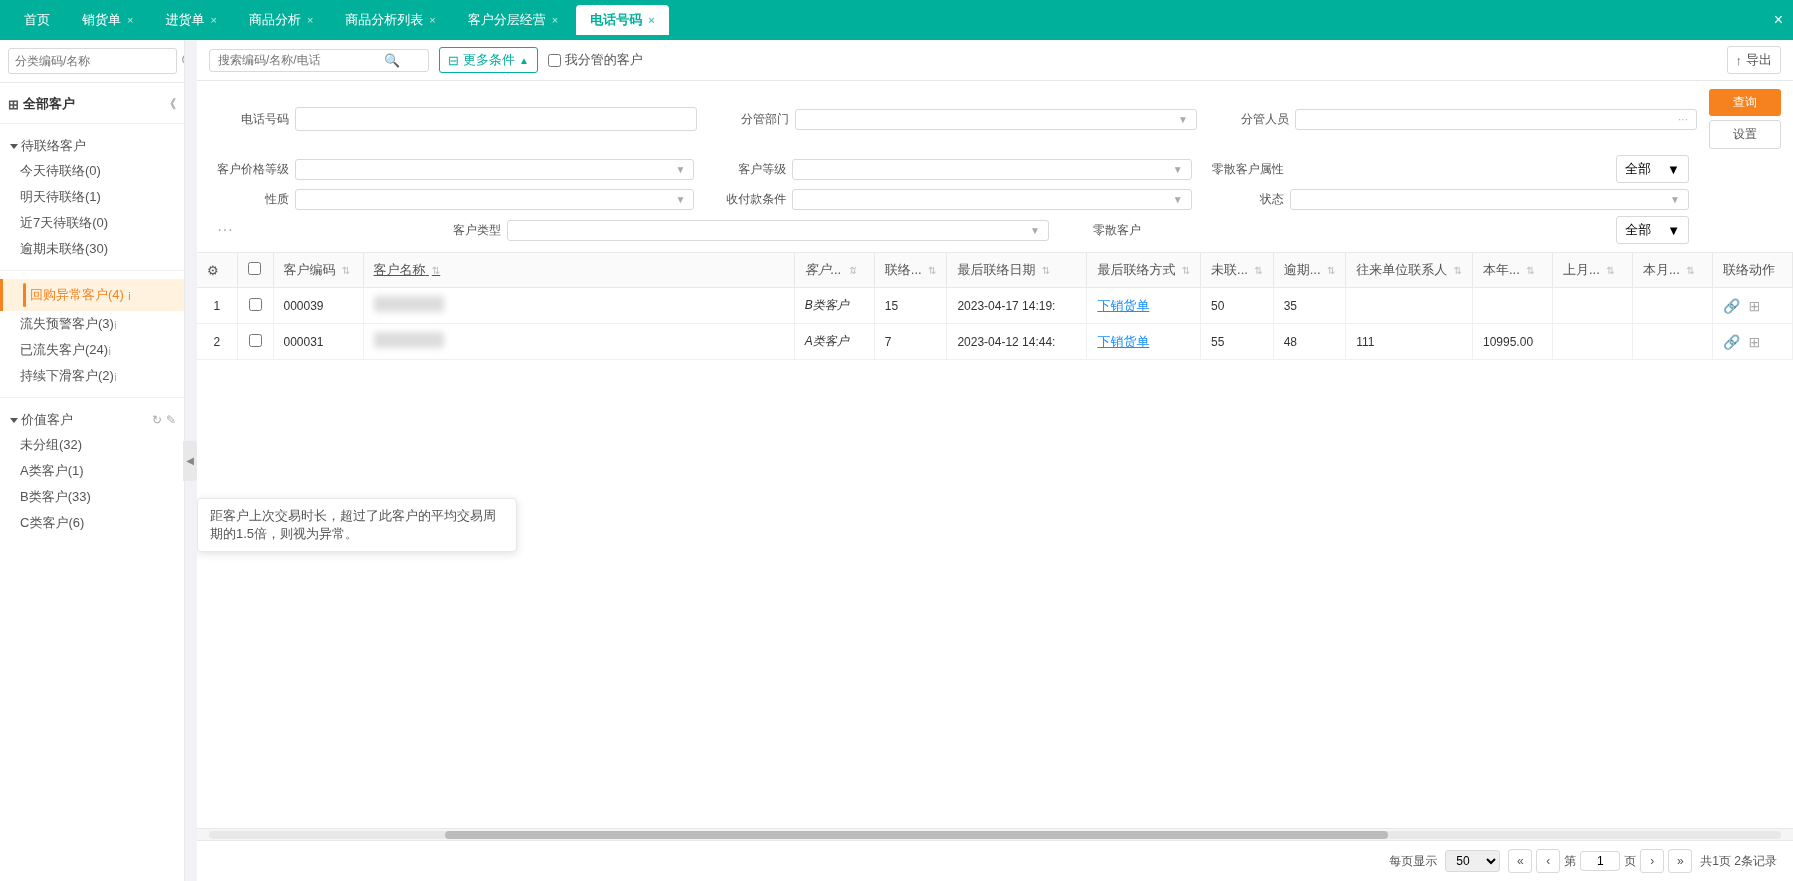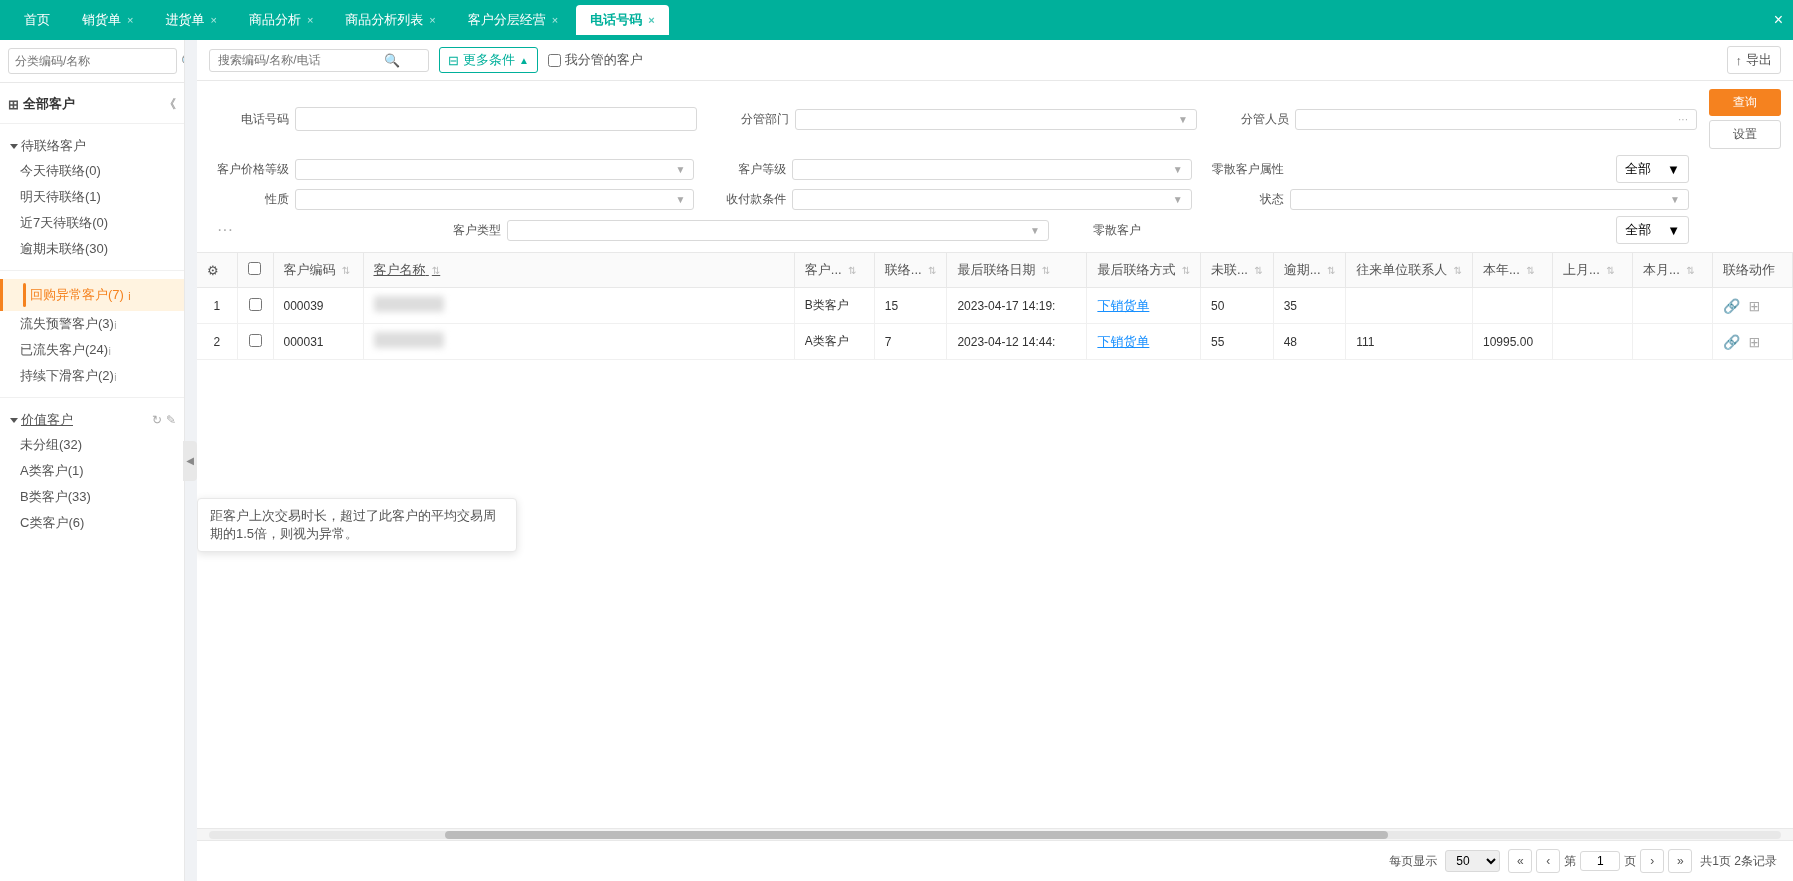--- a/index.html
+++ b/index.html
@@ -61,21 +61,21 @@
     
     .table-container { flex: 1; background: #fff; margin: 0; overflow: auto; position: relative; }
     .data-table { width: 100%; border-collapse: collapse; }
     .data-table th { background: #fafafa; border-bottom: 1px solid #e8e8e8; border-right: 1px solid #e8e8e8; padding: 8px 10px; font-size: 12px; color: #555; font-weight: normal; white-space: nowrap; text-align: left; cursor: pointer; position: sticky; top: 0; z-index: 1; }
     .data-table th .sort-icon { color: #bbb; font-size: 10px; margin-left: 3px; }
     .data-table td { border-bottom: 1px solid #f0f0f0; border-right: 1px solid #f0f0f0; padding: 8px 10px; font-size: 12px; color: #333; white-space: nowrap; }
     .col-index { width: 40px; text-align: center; color: #999; }
     .col-check { width: 36px; text-align: center; }
     .col-code { width: 90px; margin-left: 8px; }
     .col-name { min-width: 100px; max-width: 140px; text-decoration: underline; }
-    .col-type { width: 80px; }
+    .col-type { width: 80px; font-style: italic; }
     .col-contact { width: 60px; }
     .col-date { width: 140px; }
     .col-method { width: 80px; }
     .col-uncontacted { width: 60px; }
     .col-overdue { width: 60px; }
     .col-partner { width: 80px; }
     .col-thisyear { width: 80px; }
     .col-lastmonth { width: 80px; }
     .col-thismonth { width: 80px; }
     .col-action { width: 80px; }
@@ -175,41 +175,41 @@
         </div>
         <div class="tree-item">
           <span>逾期未联络(30)</span>
         </div>
       </div>
       <hr class="tree-divider">
 
       <div class="tree-section">
         <div class="tree-item active" style="display:flex;align-items:center;">
           <div class="active-orange-bar"></div>
-          <span>回购异常客户(7)</span>
+          <span>回购异常客户(4)</span>
           <span style="margin-left:4px;color:#f5821f;font-size:11px;cursor:pointer;">ℹ</span>
         </div>
         <div class="tree-item">
           <span>流失预警客户(3)</span>
           <span style="color:#aaa;font-size:11px;cursor:pointer;">ℹ</span>
         </div>
         <div class="tree-item">
           <span>已流失客户(24)</span>
           <span style="color:#aaa;font-size:11px;cursor:pointer;">ℹ</span>
         </div>
         <div class="tree-item">
           <span>持续下滑客户(2)</span>
           <span style="color:#aaa;font-size:11px;cursor:pointer;">ℹ</span>
         </div>
       </div>
       <hr class="tree-divider">
 
       <div class="tree-section">
         <div class="tree-section-header" style="display:flex;align-items:center;justify-content:space-between;">
-          <div style="display:flex;align-items:center;gap:3px;text-decoration:underline;">
+          <div style="display:flex;align-items:center;gap:3px;">
             <span class="triangle-down"></span>
             <span>价值客户</span>
           </div>
           <span style="display:flex;gap:4px;">
             <span style="color:#aaa;font-size:12px;cursor:pointer;">↻</span>
             <span style="color:#aaa;font-size:12px;cursor:pointer;">✎</span>
           </span>
         </div>
         <div class="tree-item">
           <span>未分组(32)</span>

